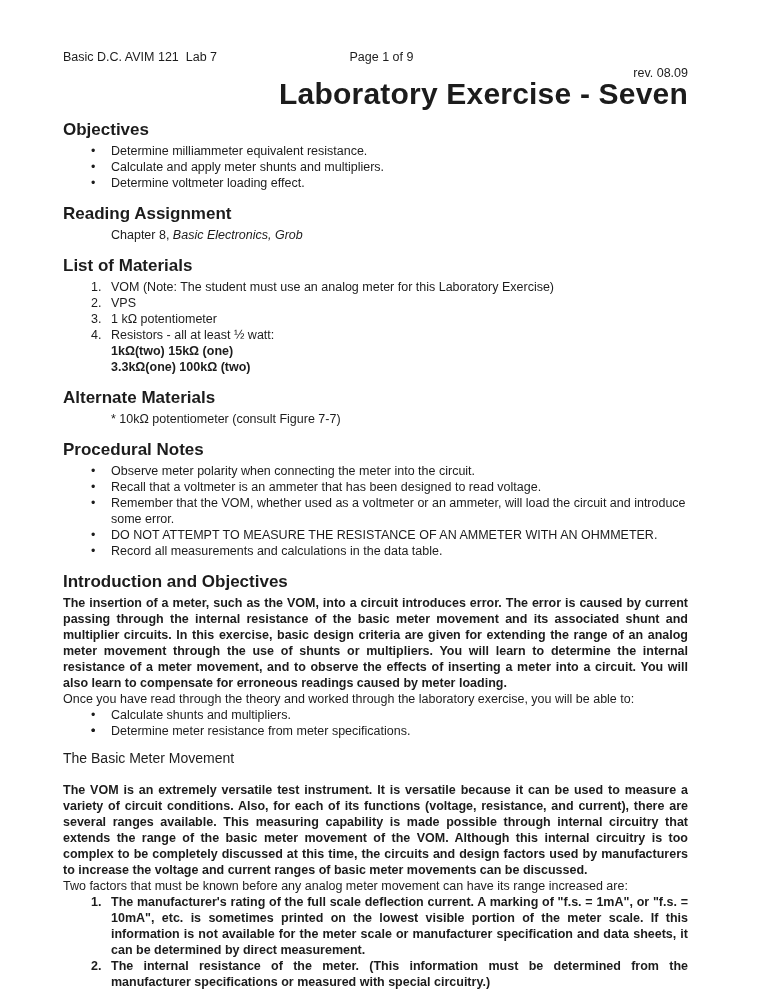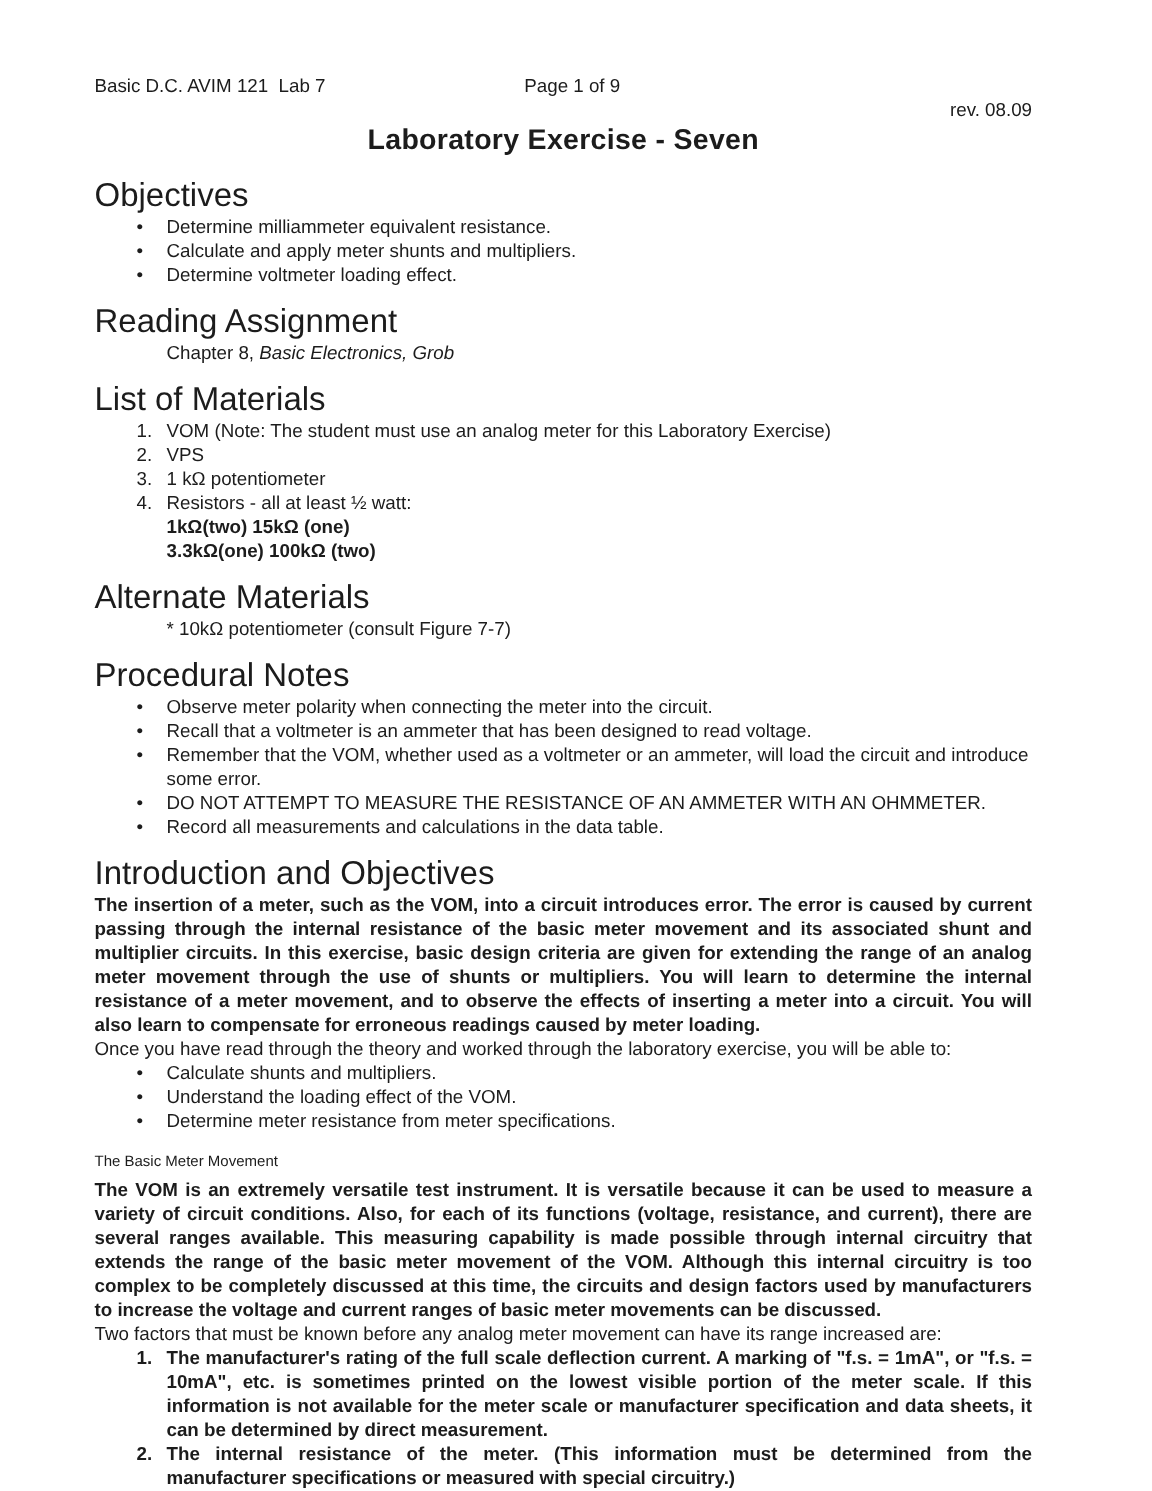--- a/index.html
+++ b/index.html
@@ -19,35 +19,35 @@
   .hdr {
     position: relative;
     height: 16px;
     white-space: pre-wrap;
   }
   .hdr .h-left  { position:absolute; left:0; top:0; }
   .hdr .h-center{ position:absolute; left:12px; right:0; top:0; text-align:center; }
   .hdr .h-right { position:absolute; right:0; top:16px; }
   .doc-title {
     margin: 15px 0 0 0;
-    text-align: center;
-    font-size: 19px;
+    text-align: right;
+    font-size: 30px;
     line-height: 27px;
     font-weight: bold;
     letter-spacing: 0.2px;
   }
   h2.sec {
     margin: 12px 0 2px 0;
-    font-size: 22px;
+    font-size: 17px;
     line-height: 22px;
-    font-weight: 400;
+    font-weight: 700;
   }
   h3.subsec {
-    margin: 11px 0 2px 0;
-    font-size: 10px;
+    margin: 11px 0 15px 0;
+    font-size: 14px;
     line-height: 17px;
     font-weight: 400;
   }
   .list { margin:0; padding:0; list-style:none; }
   .list li {
     position: relative;
     padding-left: 48px;
     margin: 0;
   }
   .marker {
@@ -146,21 +146,20 @@
   <h2 class="sec">Introduction and Objectives</h2>
   <p class="body just">The insertion of a meter, such as the VOM, into a circuit introduces error. The error is caused by current passing through the internal resistance of the basic meter movement and its associated shunt and multiplier circuits. In this exercise, basic design criteria are given for extending the range of an analog meter movement through the use of shunts or multipliers. You will learn to determine the internal resistance of a meter movement, and to observe the effects of inserting a meter into a circuit. You will also learn to compensate for erroneous readings caused by meter loading.</p>
   <p class="body">Once you have read through the theory and worked through the laboratory exercise, you will be able to:</p>
   <ul class="list">
     <li>
       <span class="marker bullet-marker"></span>
       <span>Calculate shunts and multipliers.</span>
     </li>
     <li>
       <span class="marker bullet-marker"></span>
-      <span>Understand the loading effect of the VOM.</span>
     </li>
     <li>
       <span class="marker bullet-marker"></span>
       <span>Determine meter resistance from meter specifications.</span>
     </li>
   </ul>
 
   <h3 class="subsec">The Basic Meter Movement</h3>
   <p class="body just">The VOM is an extremely versatile test instrument. It is versatile because it can be used to measure a variety of circuit conditions. Also, for each of its functions (voltage, resistance, and current), there are several ranges available. This measuring capability is made possible through internal circuitry that extends the range of the basic meter movement of the VOM. Although this internal circuitry is too complex to be completely discussed at this time, the circuits and design factors used by manufacturers to increase the voltage and current ranges of basic meter movements can be discussed.</p>
   <p class="body">Two factors that must be known before any analog meter movement can have its range increased are:</p>

